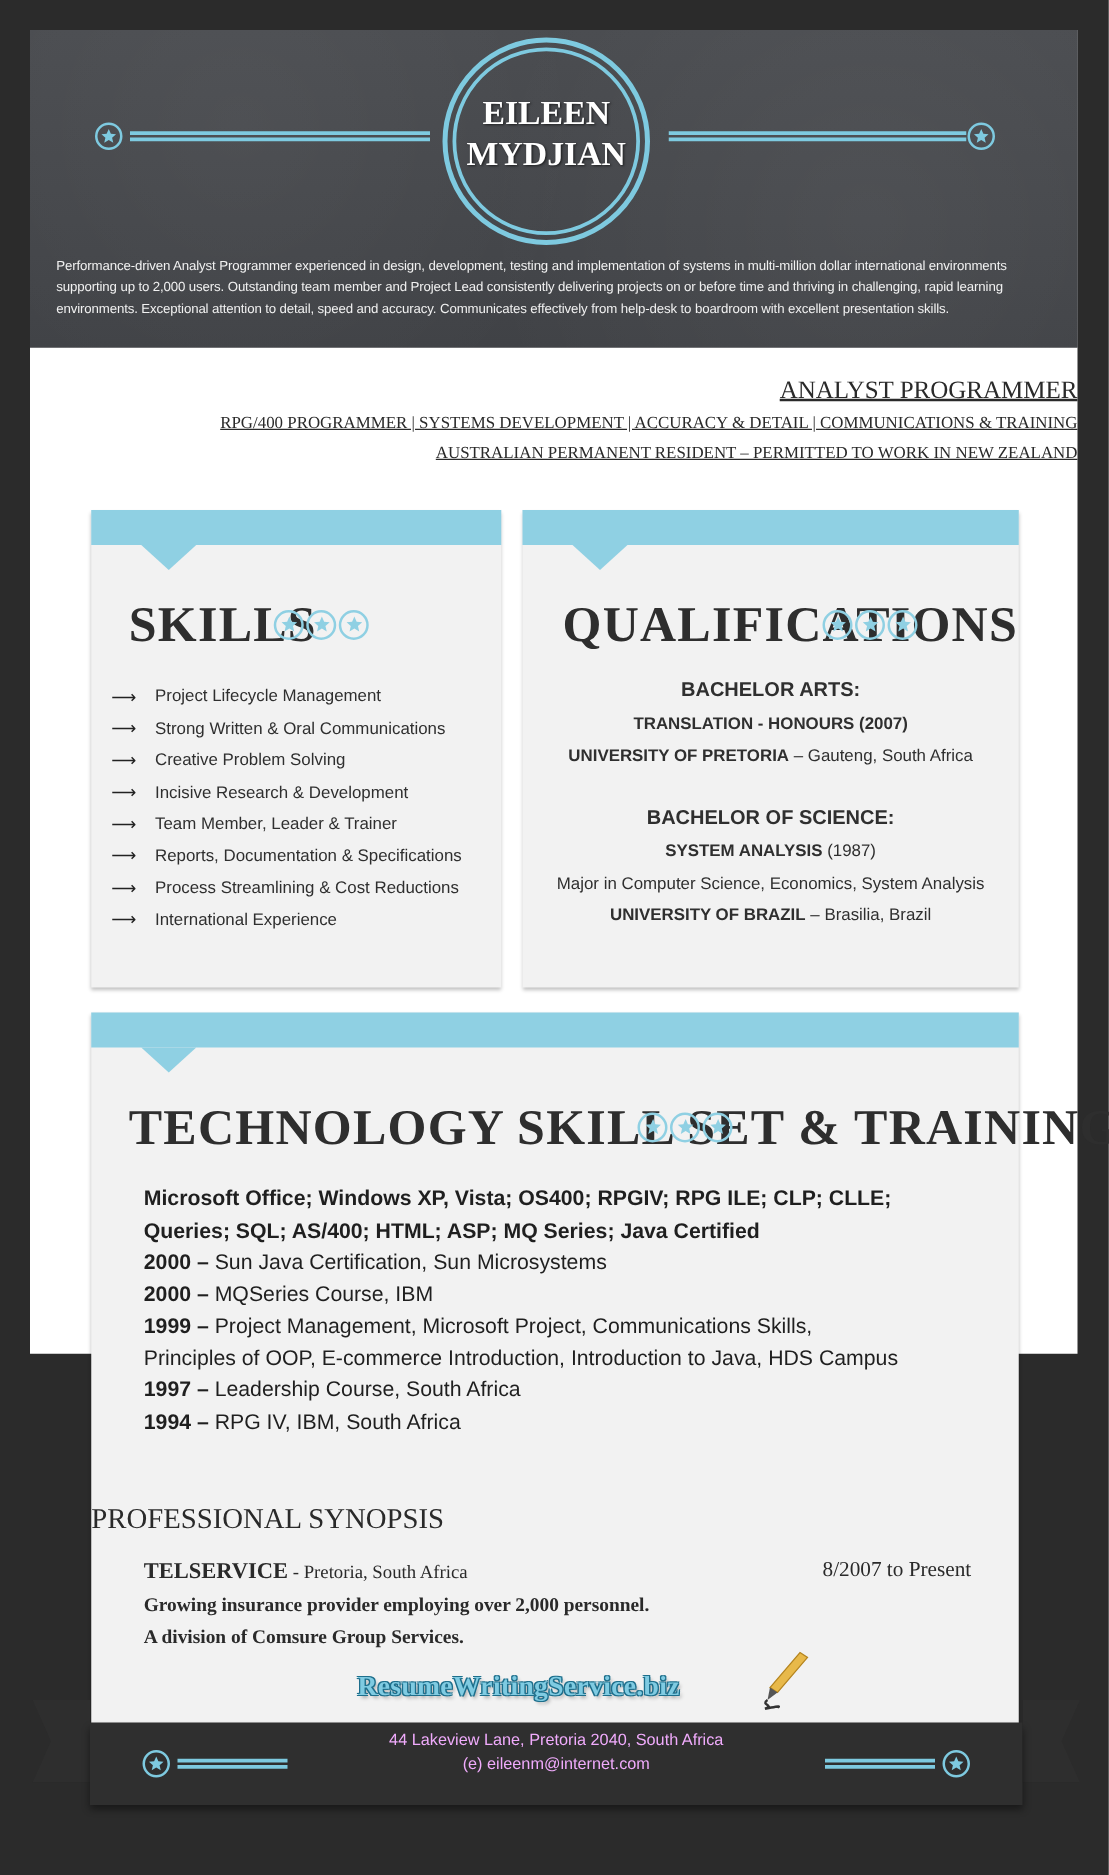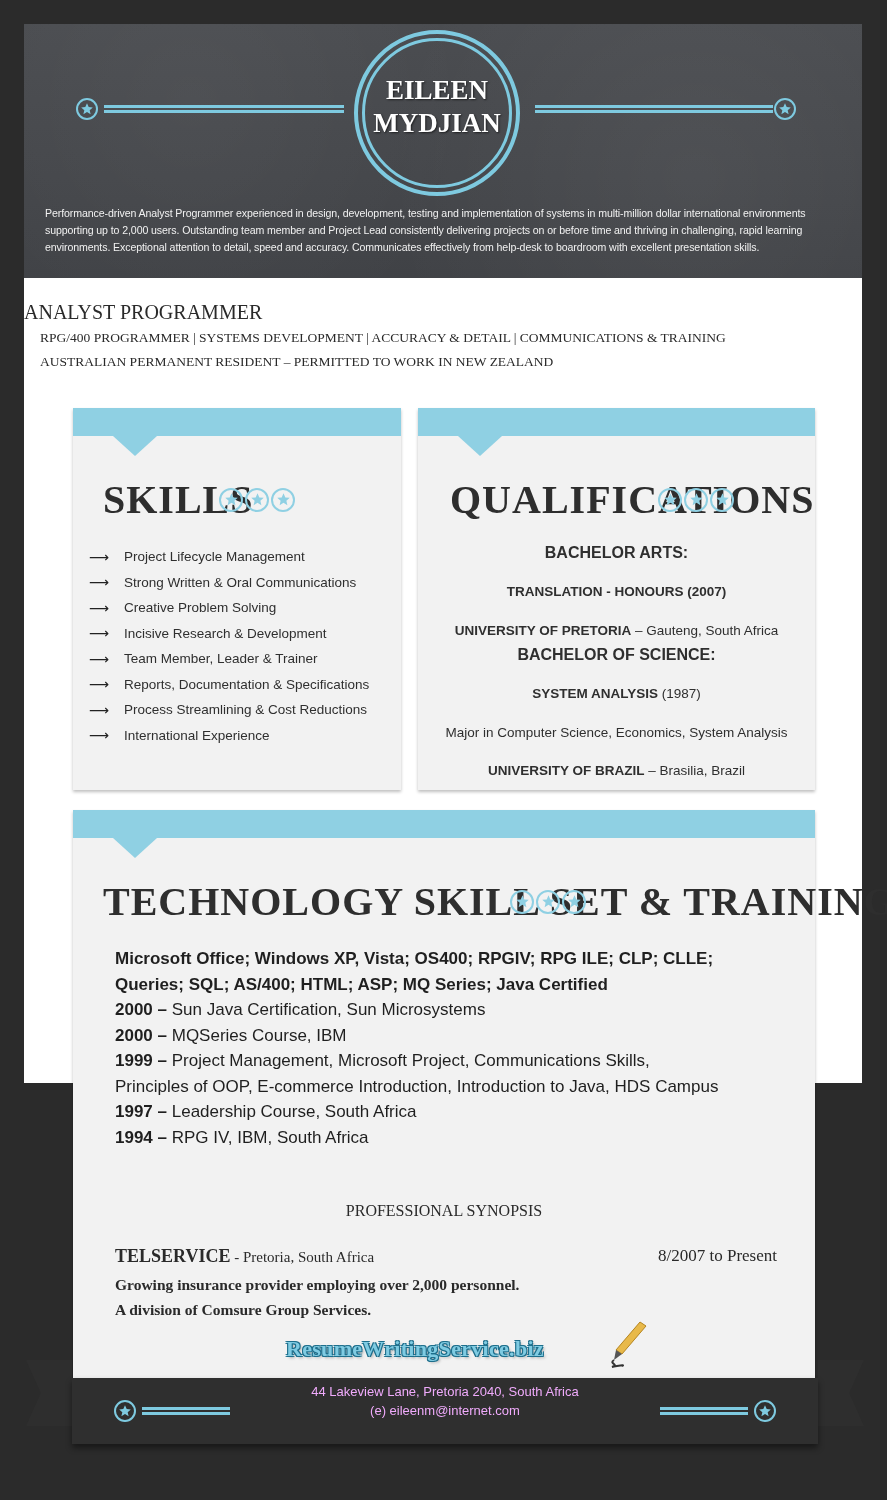--- a/index.html
+++ b/index.html
@@ -39,21 +39,21 @@
   .name {
     position: absolute; left: 0; top: 40px; width: 100%; text-align: center;
     font-family: "Liberation Serif", serif; font-weight: bold; color: #ffffff; font-size: 27px; line-height: 33px;
     text-shadow: 1px 1px 2px rgba(0,0,0,0.6);
   }
   .summary {
     position: absolute; left: 21px; top: 181px; width: 805px;
     color: #f1f1f1; font-size: 10.6px; line-height: 17px; letter-spacing: -0.1px;
   }
   
-  .title-block { position: absolute; left: 0; top: 274px; width: 838px; text-align: left; font-family: "Liberation Serif", serif; color: #2a2a2a; }
+  .title-block { position: absolute; left: 0; top: 274px; width: 838px; text-align: right; font-family: "Liberation Serif", serif; color: #2a2a2a; text-decoration: underline; }
   .title-main { font-size: 20px; line-height: 28px; }
   .title-sub { font-size: 13.5px; line-height: 24px; font-variant: small-caps; padding-left: 16px; }
   
   .card {
     position: absolute; background: #f2f2f2; box-shadow: 0 2px 3px rgba(0,0,0,0.25);
   }
   .card-band { position: absolute; left: 0; top: 0; width: 100%; height: 28px; background: #8fd0e3; }
   .card-notch {
     position: absolute; left: 40px; top: 28px; width: 0; height: 0;
     border-left: 22px solid transparent; border-right: 22px solid transparent; border-top: 20px solid #8fd0e3;
@@ -69,26 +69,26 @@
   .star-round {
     width: 24px; height: 24px; border-radius: 50%; border: 2.5px solid #8fd0e3; box-sizing: border-box;
     display: flex; align-items: center; justify-content: center;
   }
   .star-round svg { width: 15px; height: 15px; }
   .skills-list { position: absolute; left: 16px; top: 136px; list-style: none; margin: 0; padding: 0; }
   .skills-list li { display: flex; align-items: center; height: 25.5px; font-size: 13.5px; color: #2f2f2f; }
   .arrow { width: 26px; font-size: 14px; color: #222; margin-right: 9px; }
   .qual { position: absolute; left: 0; width: 100%; text-align: center; color: #2f2f2f; }
   .qual .h { font-weight: bold; font-size: 16px; line-height: 26px; }
-  .qual .l { font-size: 13.5px; line-height: 25.5px; margin-top: 13px; }
+  .qual .l { font-size: 13.5px; line-height: 25.5px; }
   .b { font-weight: bold; }
   .tech-lines { position: absolute; left: 42px; top: 136px; font-size: 17px; line-height: 25.5px; color: #1f1f1f; }
   .synopsis-title {
-    position: absolute; left: 0; top: 392px; width: 100%; text-align: center;
-    font-family: "Liberation Serif", serif; font-size: 16px; color: #2a2a2a;
+    position: absolute; left: 0; top: 392px; width: 100%; text-align: left;
+    font-family: "Liberation Serif", serif; font-size: 23px; color: #2a2a2a;
   }
   .syn-row { position: absolute; left: 42px; width: 662px; font-family: "Liberation Serif", serif; color: #2a2a2a; }
   .syn-company { font-weight: bold; font-size: 18px; }
   .syn-loc { font-size: 15px; }
   .syn-date { position: absolute; right: 0; top: 0; font-size: 17px; }
   .syn-desc { font-size: 15.5px; line-height: 25px; font-weight: bold; }
   .brand {
     position: absolute; left: 262px; top: 1312px; font-family: "Liberation Serif", serif; font-weight: bold;
     font-size: 22px; color: #7fcbe2; letter-spacing: 0.3px;
     text-shadow: -1px -1px 0 #1e6f8c, 1px -1px 0 #1e6f8c, -1px 1px 0 #1e6f8c, 1px 1px 0 #1e6f8c, 2px 2px 3px rgba(0,0,0,0.3);

